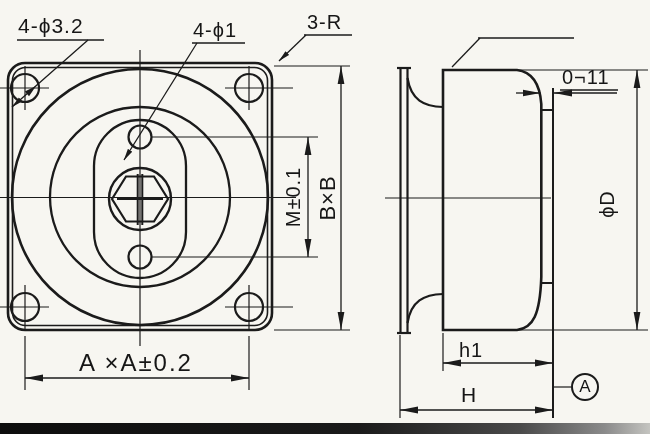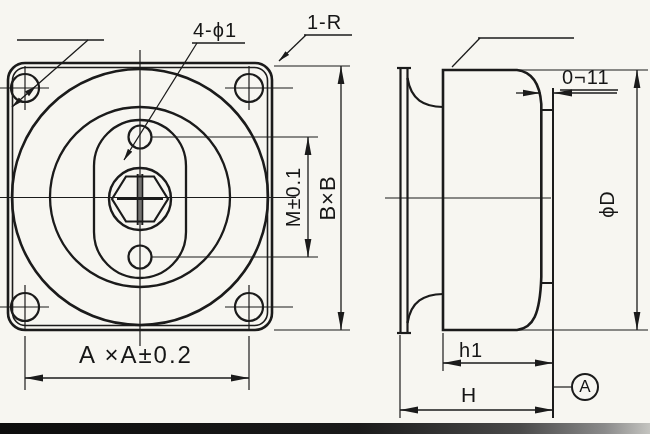--- a/index.html
+++ b/index.html
@@ -17,21 +17,21 @@
     white-space:nowrap;
     font-family:"Liberation Sans","DejaVu Sans",sans-serif;
     letter-spacing:1px;
     line-height:1;
   }
   .ctr{transform:translate(-50%,-50%);}
   .rot{transform:translate(-50%,-50%) rotate(-90deg);}
   .f21{font-size:21px;}
   .f20{font-size:20px;}
   .f22{font-size:22px;}
-  .f24{font-size:24px;letter-spacing:2px;}
+  .f24{font-size:24px;letter-spacing:2px;margin-top:8px;}
   .datum{
     position:absolute;
     left:571px;top:373px;
     width:28px;height:28px;
     border:2px solid #1b1b1b;
     border-radius:50%;
     box-sizing:border-box;
     text-align:center;
     font-size:17px;
     line-height:24px;
@@ -160,24 +160,25 @@
       <line x1="478" y1="38" x2="574" y2="38"></line>
       <line x1="480" y1="38" x2="452" y2="67"></line>
       <line x1="560" y1="90" x2="618" y2="90"></line>
     </g>
 
     <polygon points="0,0 12,-3.2 12,3.2" fill="#1b1b1b" transform="translate(36,86) rotate(139)"></polygon>
 
     <rect x="0" y="423" width="650" height="11" fill="url(#bottomGrad)"></rect>
   </svg>
 
+  <span class="lbl f21" style="left:18px;top:15px">4-ϕ3.2</span>
 
   <span class="lbl f20" style="left:193px;top:20px">4-ϕ1</span>
 
-  <span class="lbl f20" style="left:307px;top:12px">1-R</span>
+  <span class="lbl f20" style="left:307px;top:12px">3-R</span>
 
   <span class="lbl f20 rot" style="left:293px;top:197px">M±0.1</span>
 
   <span class="lbl f22 rot" style="left:328px;top:198px">B×B</span>
 
   <span class="lbl f24 ctr" style="left:136px;top:355px">A ×A±0.2</span>
 
 
   <span class="lbl f20" style="left:562px;top:67px">0¬11</span>
 

